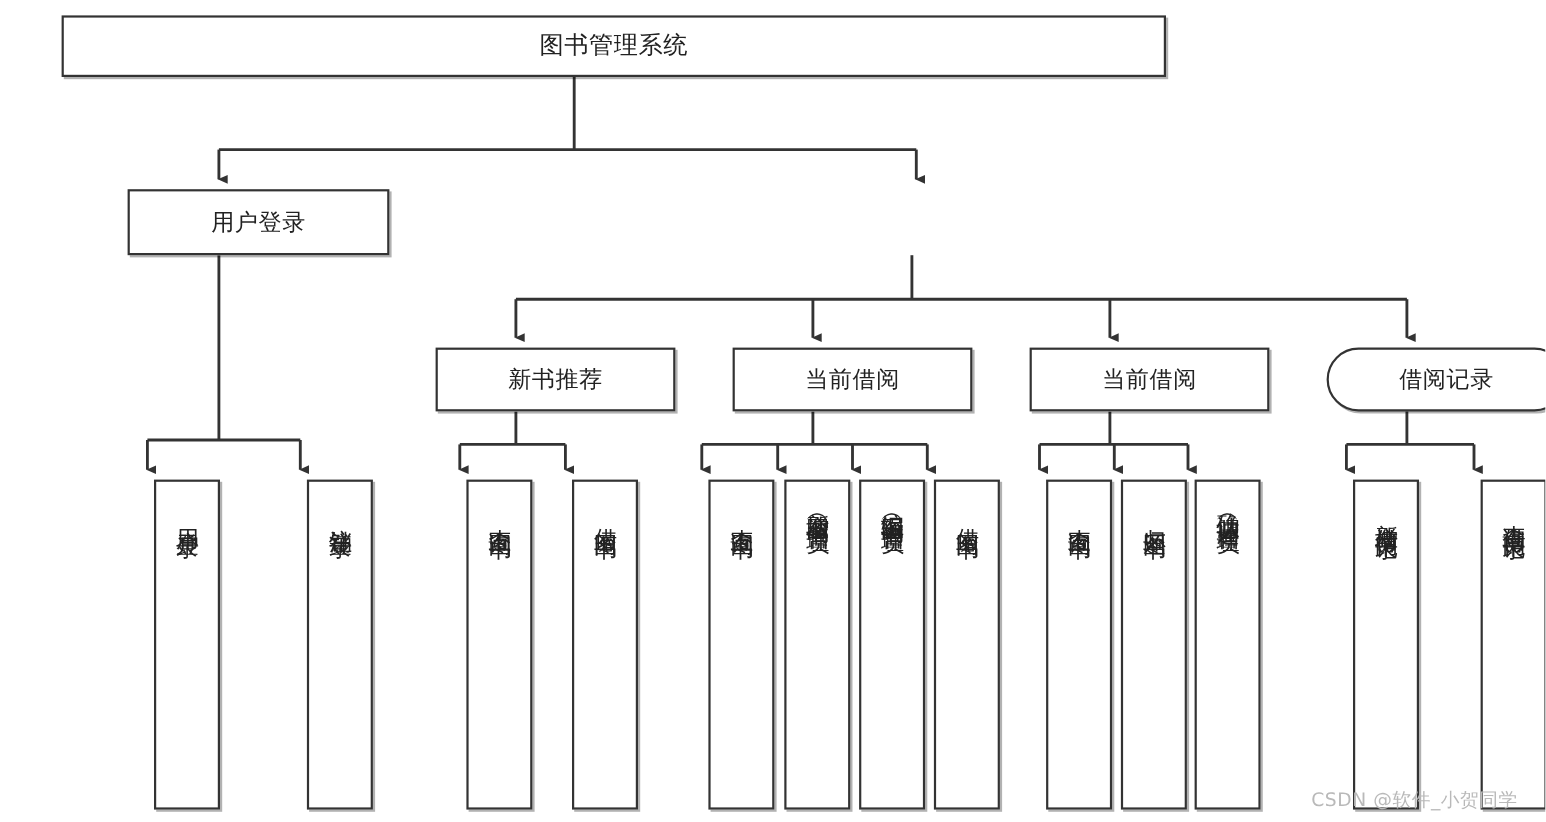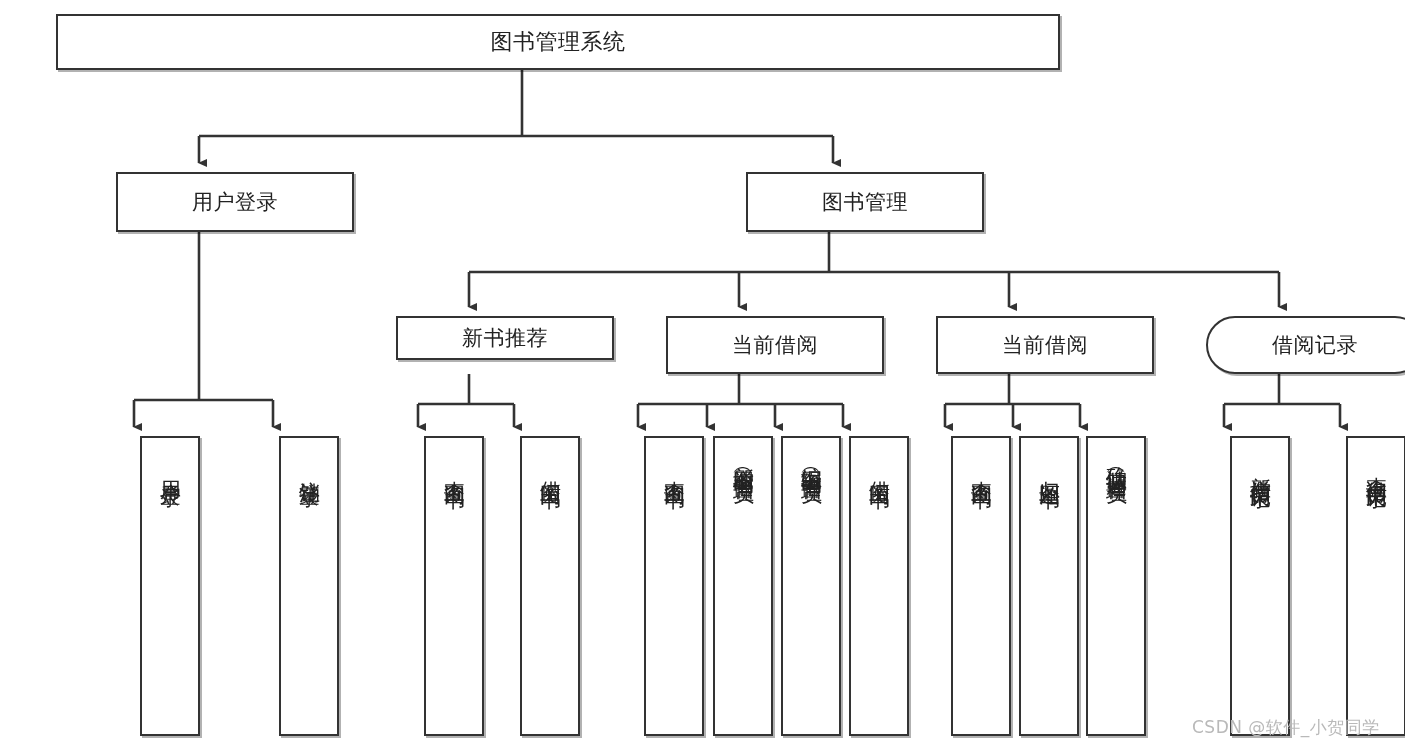--- a/index.html
+++ b/index.html
@@ -123,25 +123,22 @@
     </g>
   </svg>
 
   <div class="node root horiz" style="left:20px; top:14px; width:1004px; height:56px;">
     <span class="label">图书管理系统</span>
   </div>
 
   <div class="node horiz" style="left:80px; top:172px; width:238px; height:60px;">
     <span class="label">用户登录</span>
   </div>
-  <div class="node horiz" style="left:710px; top:172px; width:238px; height:60px;">
-    <span class="label">图书管理</span>
-  </div>
 
-  <div class="node horiz" style="left:360px; top:316px; width:218px; height:44px;">
+  <div class="node horiz" style="left:360px; top:316px; width:218px; height:58px;">
     <span class="label">新书推荐</span>
   </div>
   <div class="node horiz" style="left:630px; top:316px; width:218px; height:58px;">
     <span class="label">当前借阅</span>
   </div>
   <div class="node horiz" style="left:900px; top:316px; width:218px; height:58px;align-items:center;">
     <span class="label">当前借阅</span>
   </div>
   <div class="node horiz" style="left:1170px; top:316px; width:218px; height:58px;border-radius:29px;">
     <span class="label">借阅记录</span>

